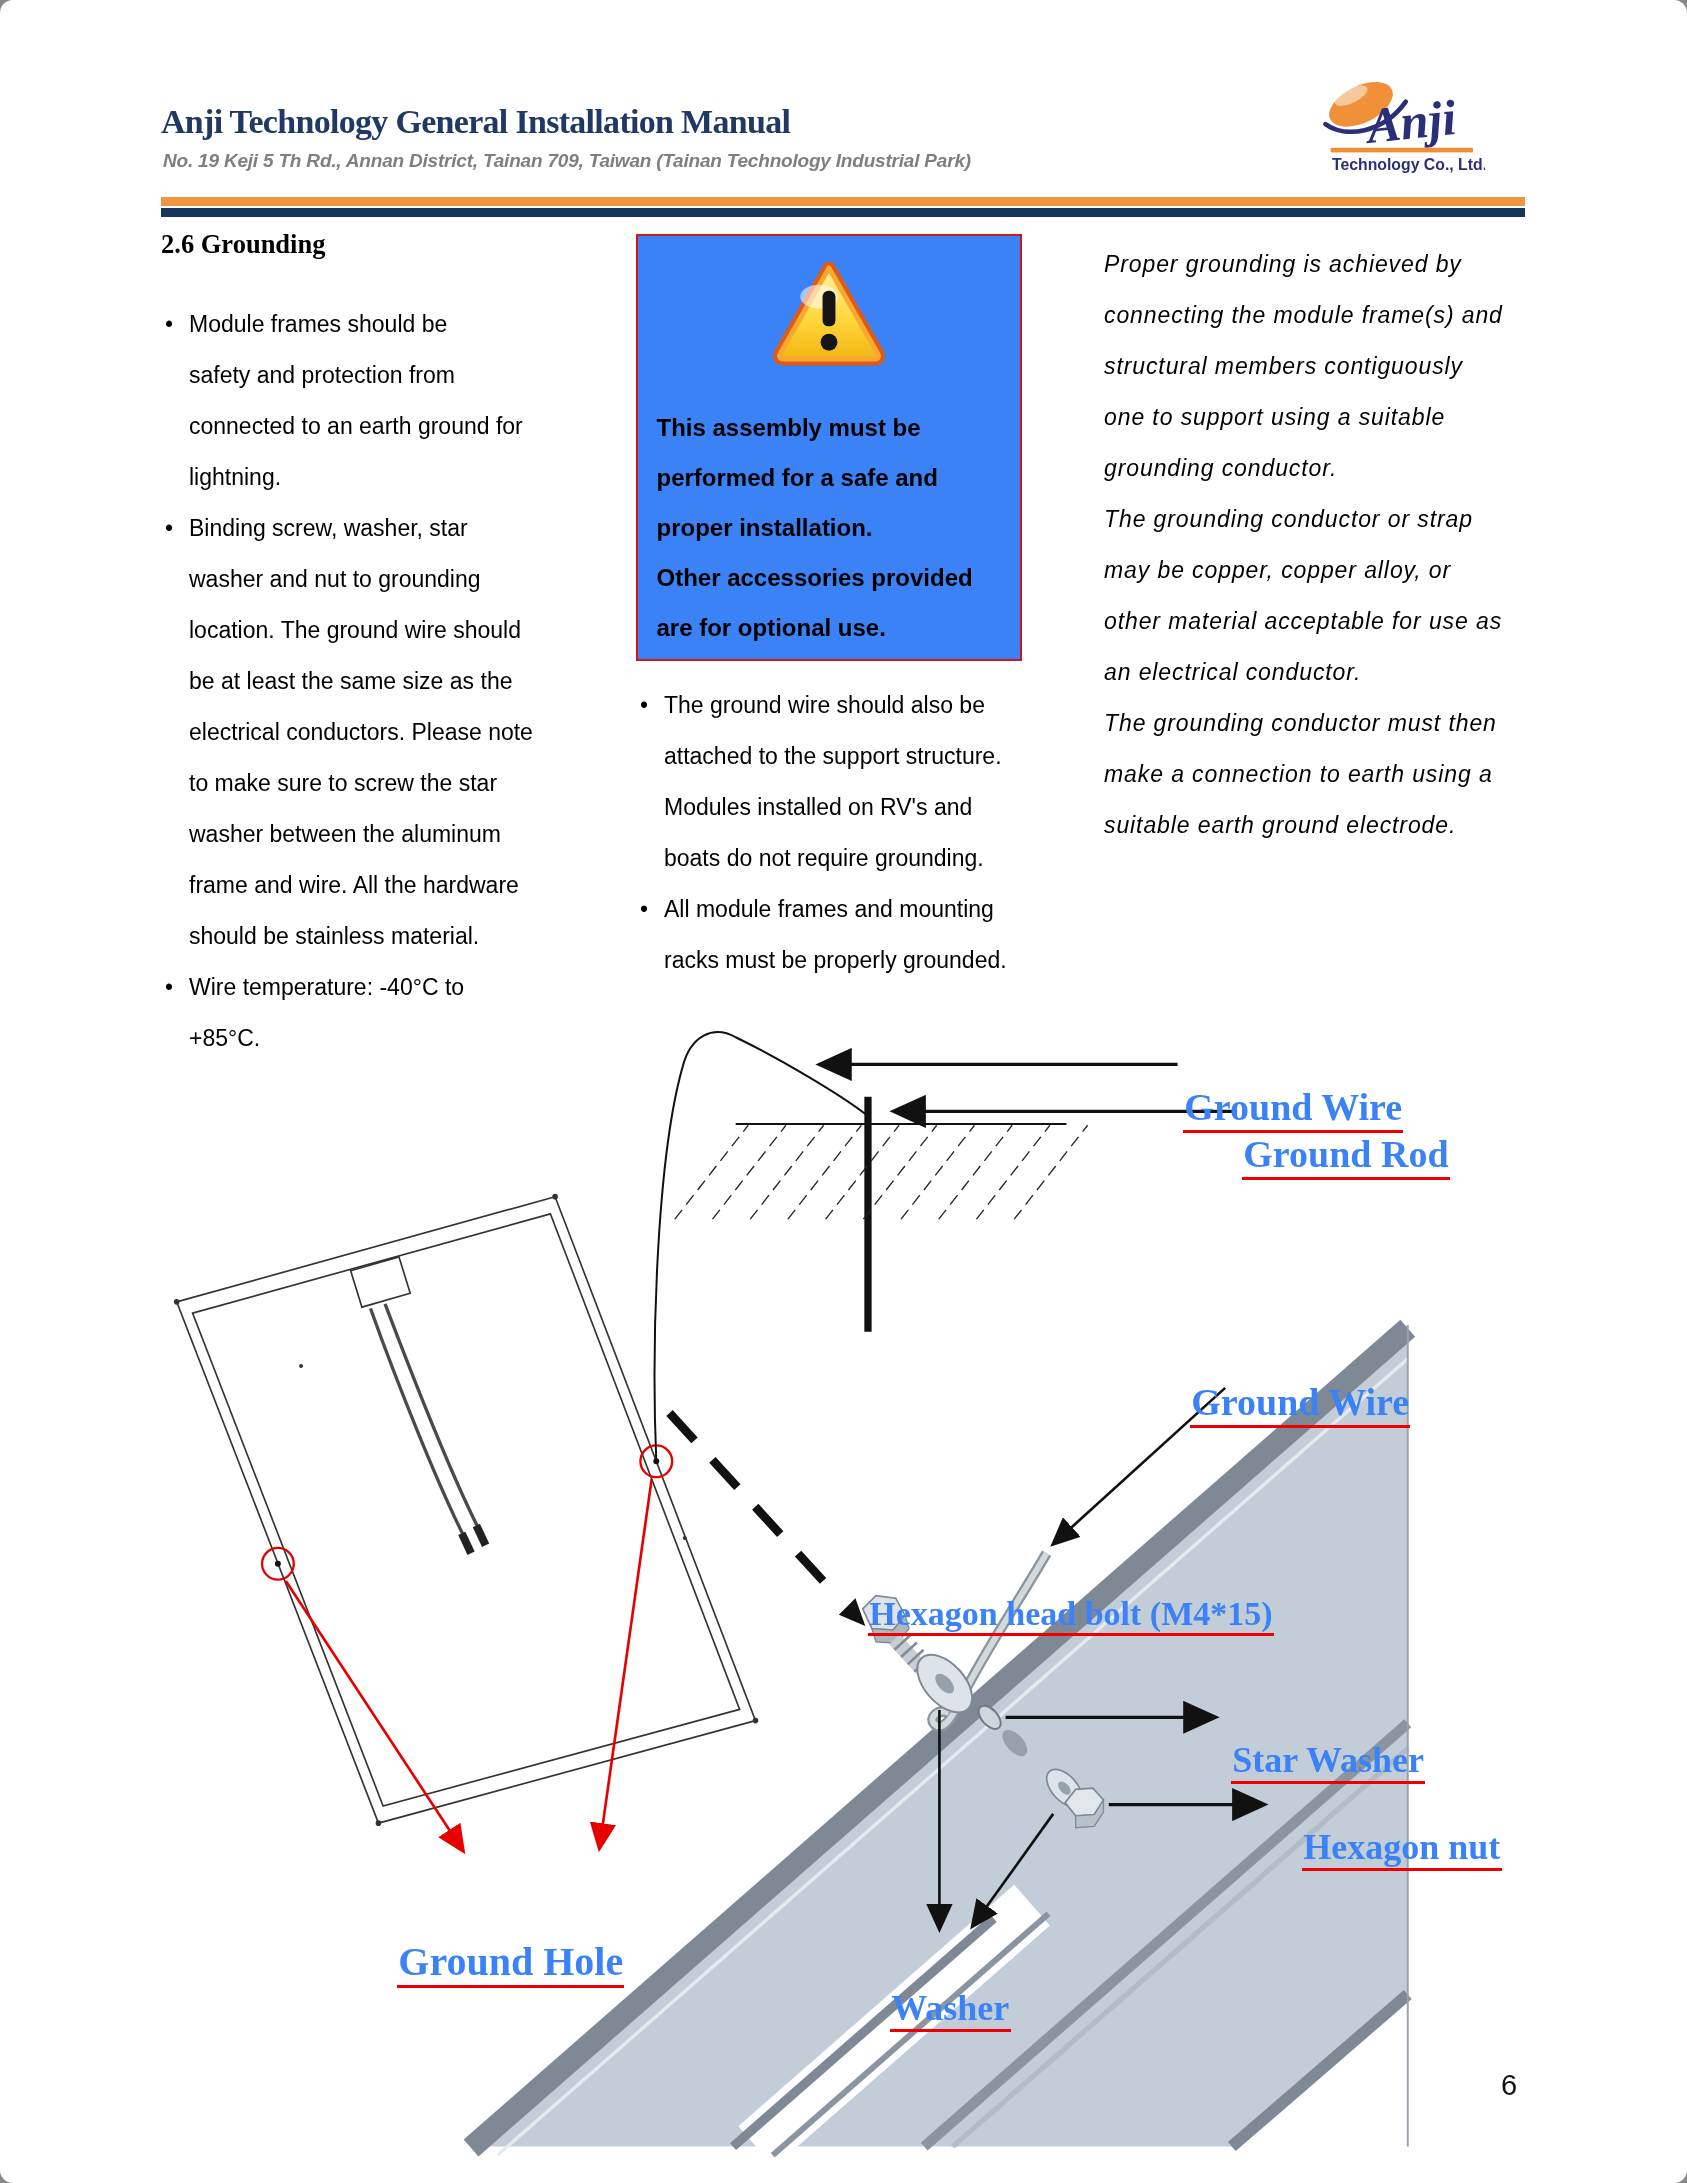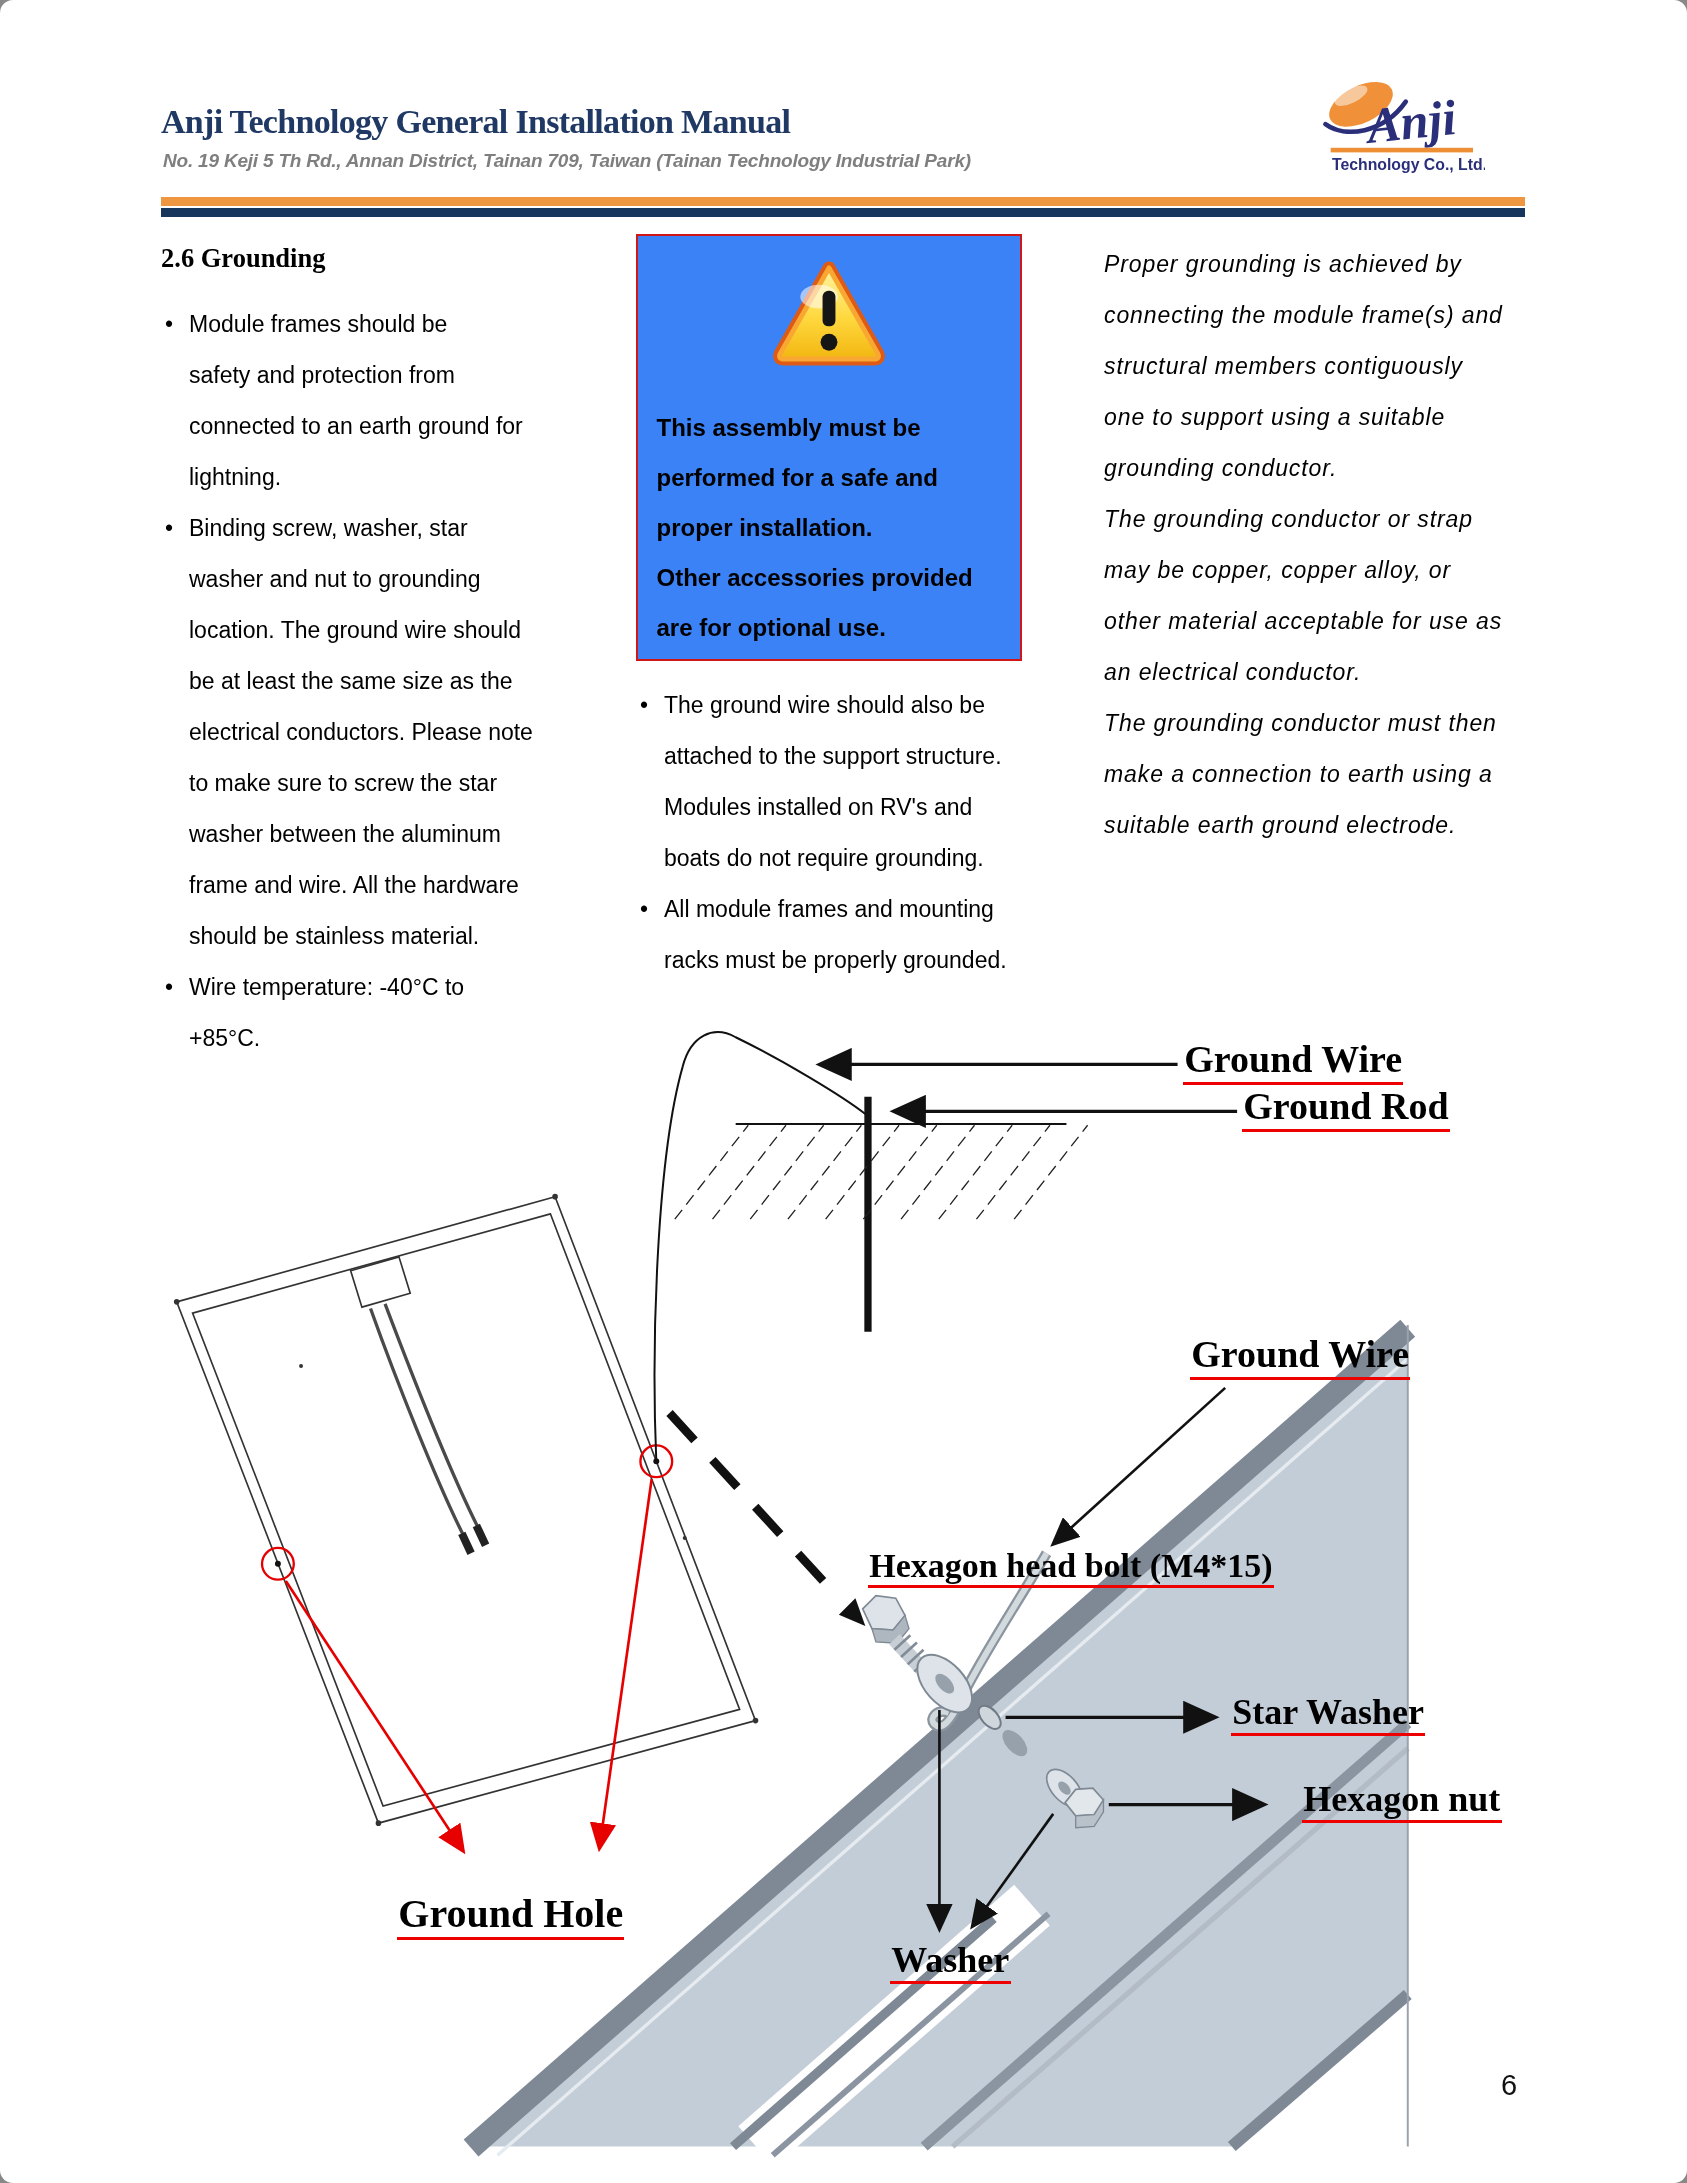--- a/index.html
+++ b/index.html
@@ -7,38 +7,38 @@
         font-family:"Liberation Sans",sans-serif;color:#000;border-radius:13px;}
   
   .title{position:absolute;left:161px;top:103px;font-family:"Liberation Serif",serif;
          font-weight:bold;font-size:34px;letter-spacing:-0.7px;color:#1f3864;white-space:nowrap;}
   .address{position:absolute;left:163px;top:150px;font-size:19px;font-weight:bold;font-style:italic;
            color:#7f7f7f;letter-spacing:-0.2px;white-space:nowrap;}
   .rule-orange{position:absolute;left:161px;top:197px;width:1364px;height:8.6px;background:#ef9640;}
   .rule-navy{position:absolute;left:161px;top:208px;width:1364px;height:8.6px;background:#17365d;}
   .logo{position:absolute;left:1320px;top:74px;width:165px;height:112px;}
   
-  .h-left{position:absolute;left:161px;top:243px;font-family:"Liberation Serif",serif;
+  .h-left{position:absolute;left:161px;top:229px;font-family:"Liberation Serif",serif;
           font-weight:bold;font-size:26.5px;color:#000;white-space:nowrap;text-align:right;}
   .col{position:absolute;font-size:23px;}
   .col .ln{position:relative;line-height:51px;height:51px;padding-left:28px;white-space:nowrap;}
   .col .ln .dot{position:absolute;left:4px;}
   #col-left{left:161px;top:299px;width:430px;}
   #col-mid-bullets{left:636px;top:680px;width:463px;}
   #col-right{left:1100px;top:239px;width:450px;letter-spacing:0.9px;font-style:italic;}
   #col-right .ln{padding-left:4px;}
   
   .warnbox{position:absolute;left:636px;top:234px;width:382px;height:423px;border:2.6px solid #d01616;background:#3b82f6;}
   .warnbox .tri{position:absolute;left:50%;top:22.5px;transform:translateX(-50%);}
   .warnbox .wtext{position:absolute;left:18.5px;top:167px;font-weight:bold;font-size:24px;}
   .warnbox .wtext .ln{line-height:50px;height:50px;white-space:nowrap;}
   
   svg.diagram{position:absolute;left:0;top:0;width:1687px;height:2183px;}
-  .dlabel{position:absolute;font-family:"Liberation Serif",serif;font-weight:bold;color:#000000;
-          white-space:nowrap;line-height:1.04;border-bottom:3.3px solid #ee0000;padding:0 1.3px 2px 1.3px;}
+  .dlabel{position:absolute;font-family:"Liberation Serif",serif;font-weight:bold;color:#3b82f6;
+          white-space:nowrap;line-height:1.04;border-bottom:3.3px solid #ee0000;padding:0 1.3px 2px 1.3px;margin-top:48px;}
   .fs58{font-size:38px;} .fs55{font-size:36px;} .fs52{font-size:34px;} .fs60{font-size:40px;}
   .pagenum{position:absolute;left:1501px;top:2069px;font-size:29px;color:#111;}
 </style>
 </head>
 <body>
 
 <div class="page">
 
   <div class="title">Anji Technology General Installation Manual</div>
   <div class="address">No. 19 Keji 5 Th Rd., Annan District, Tainan 709, Taiwan (Tainan Technology Industrial Park)</div>

